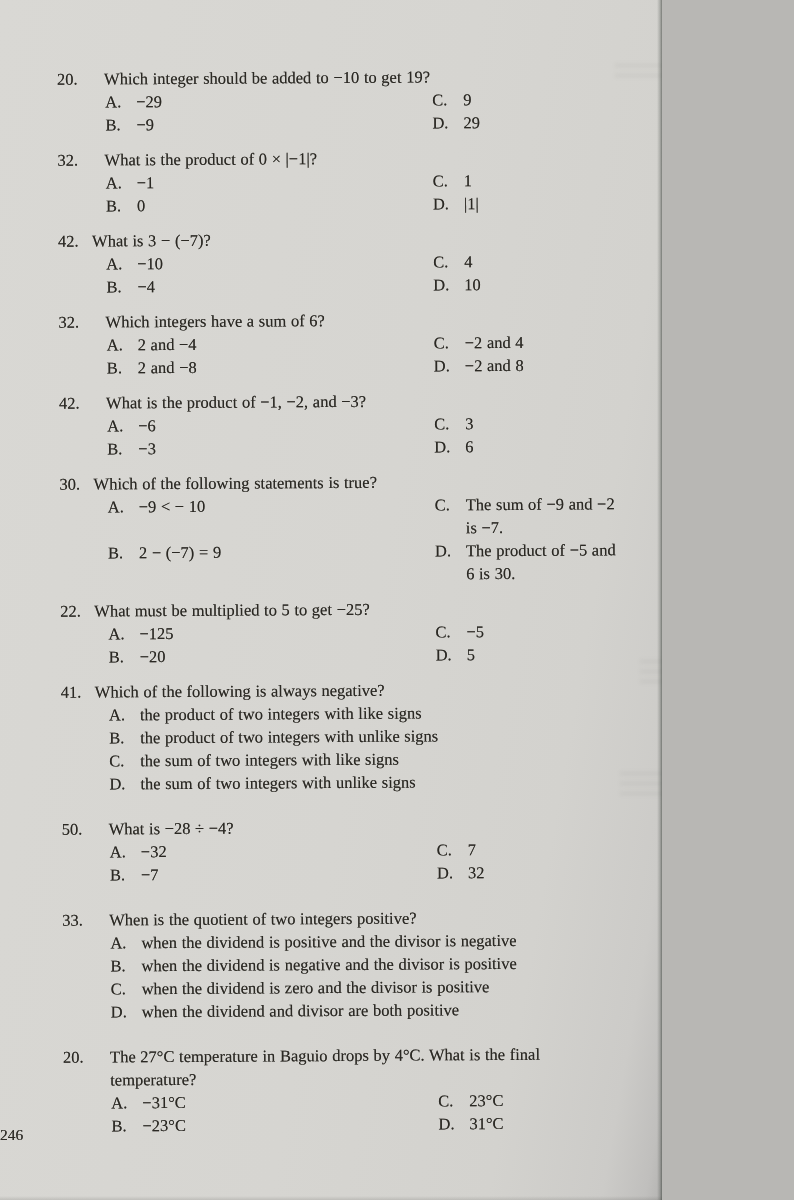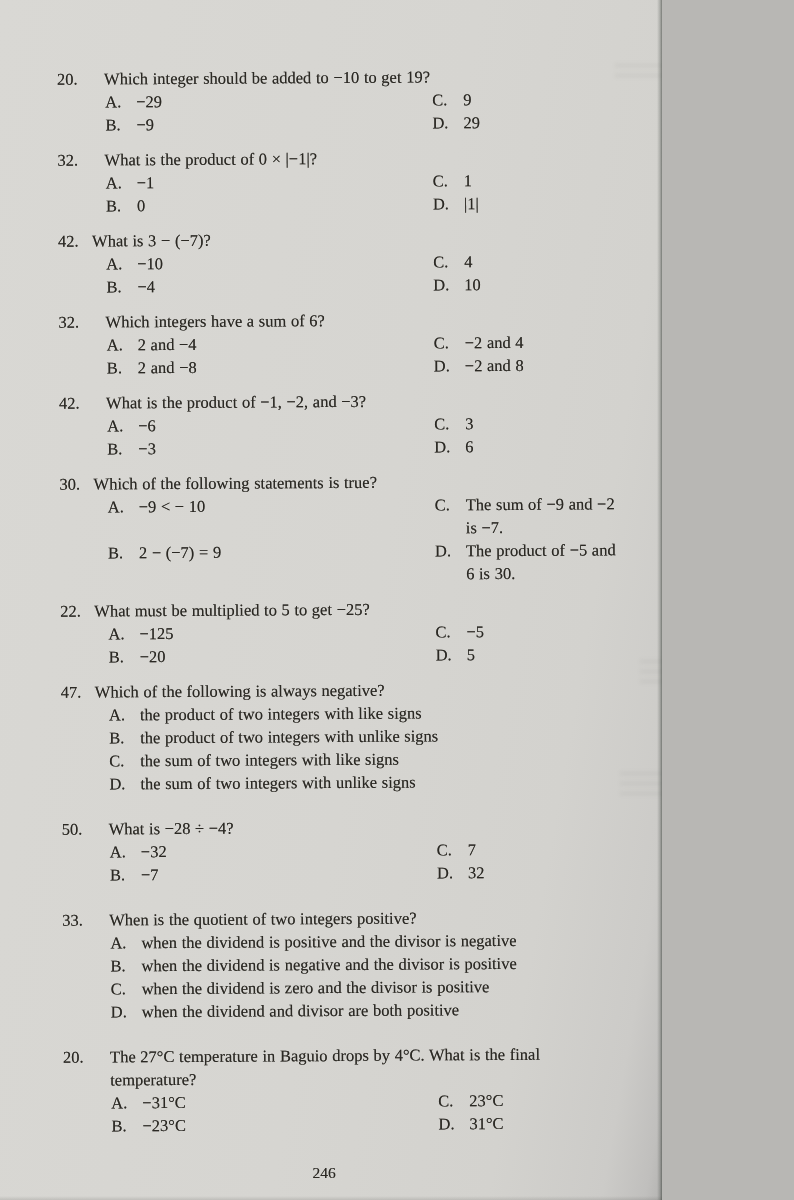--- a/index.html
+++ b/index.html
@@ -57,22 +57,22 @@
   .options.cols2 {
     display: grid;
     grid-template-columns: 327px 1fr;
   }
   .option { display: flex; align-items: baseline; }
   .opt-letter { flex: none; width: 31px; }
   .opt-text { flex: 1; }
   .page-footer {
     position: absolute;
     left: 0; right: 14px;
-    top: 1164px;
-    text-align: center;
+    top: 1126px;
+    text-align: left;
     font-size: 15.5px;
     color: #2b2924;
     text-shadow: 0 0 0.6px rgba(43,41,36,0.65);
   }
   
   .smudge {
     position: absolute;
     background: repeating-linear-gradient(to bottom, rgba(118,118,112,0.30) 0 3px, rgba(118,118,112,0) 3px 10px);
     filter: blur(2.2px);
     opacity: 0.38;
@@ -260,21 +260,21 @@
     <span class="opt-text">−20</span>
   </div>
           <div class="option">
     <span class="opt-letter">D.</span>
     <span class="opt-text">5</span>
   </div>
         </div>
   </section>
       <section class="q tight gap-lg">
     <div class="q-line">
-      <span class="q-num">47.</span>
+      <span class="q-num">41.</span>
       <span class="q-text">Which of the following is always negative?</span>
     </div>
     <div class="options">
           <div class="option">
     <span class="opt-letter">A.</span>
     <span class="opt-text">the product of two integers with like signs</span>
   </div>
           <div class="option">
     <span class="opt-letter">B.</span>
     <span class="opt-text">the product of two integers with unlike signs</span>

